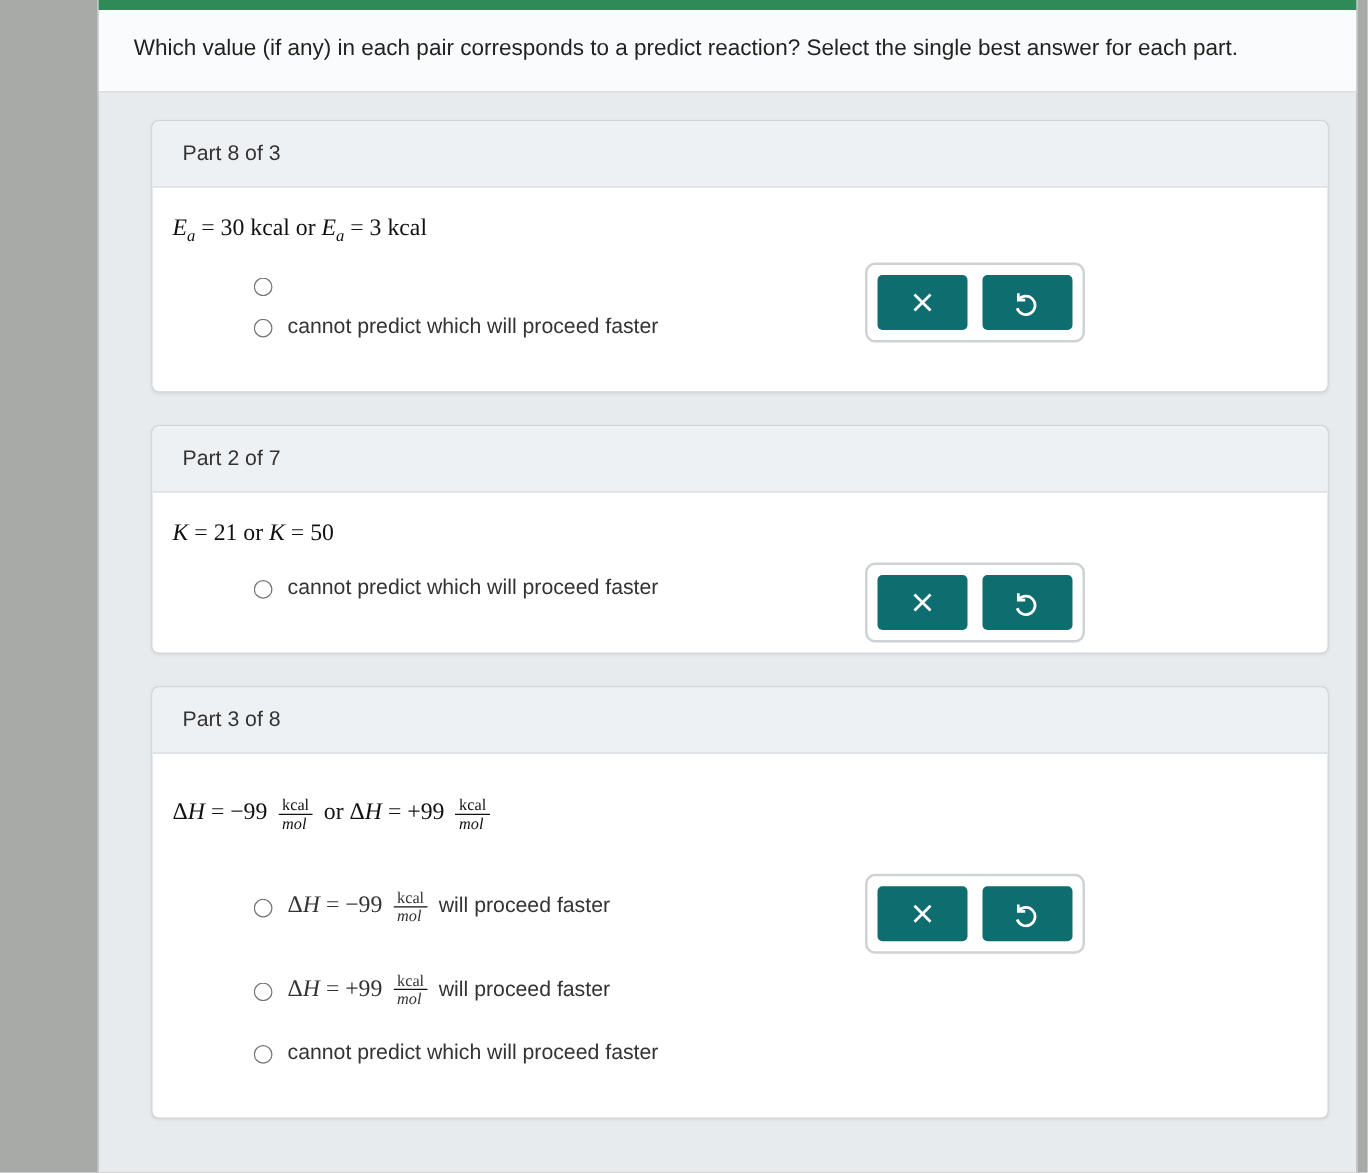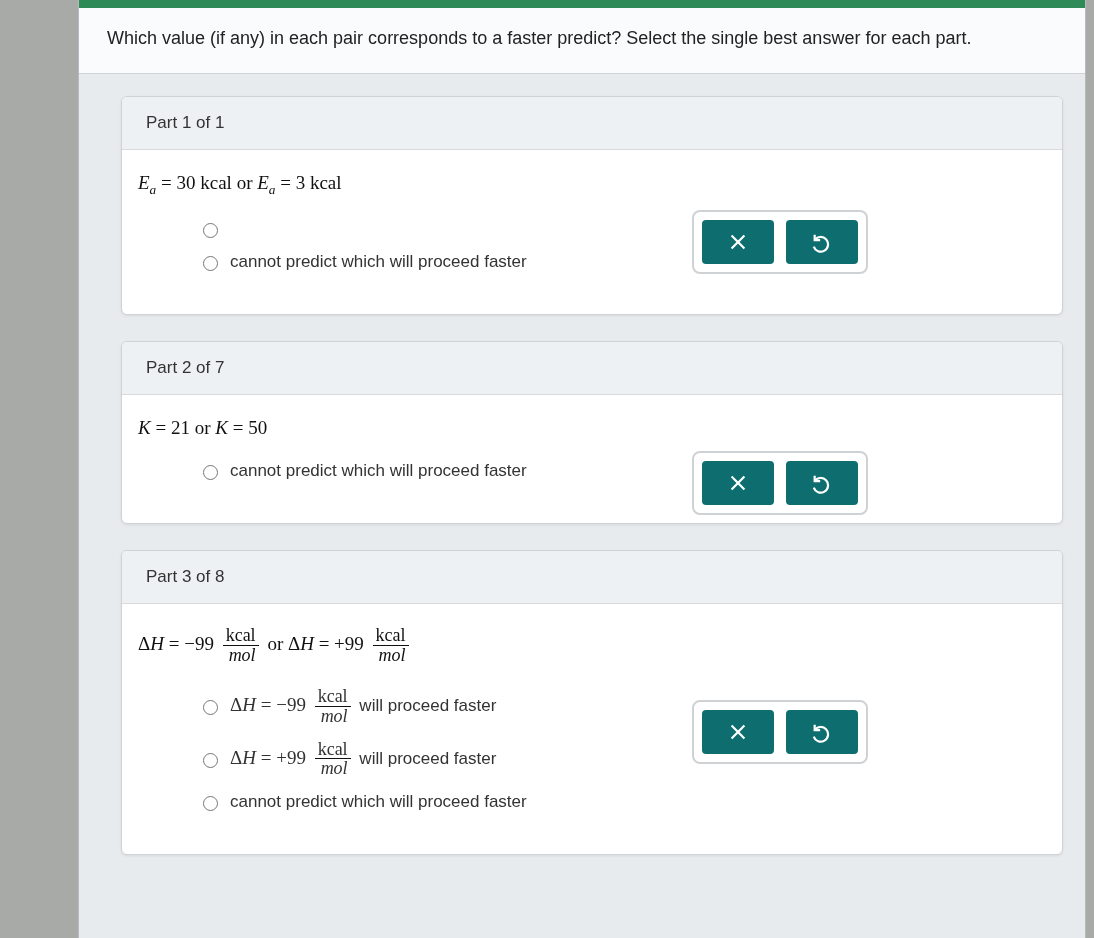--- a/index.html
+++ b/index.html
@@ -96,39 +96,39 @@
     color: #fff;
     display: flex;
     align-items: center;
     justify-content: center;
     cursor: pointer;
   }
   .action-btn svg { width: 22px; height: 22px; stroke: #fff; fill: none; stroke-width: 2.4; }
   .frac {
     display: inline-block;
     vertical-align: middle;
-    text-align: right;
+    text-align: left;
     font-family: "Times New Roman", serif;
-    font-size: 18px;
+    font-size: 13px;
     line-height: 1.05;
-    margin: 0 4px;
+    margin: 12px 4px;
   }
   .frac .num { display:block; border-bottom:1.2px solid #111; padding:0 3px;}
   .frac .den { display:block; padding:0 3px;font-style:italic;}
   .serif { font-family: "Times New Roman", serif; font-size: 19px;}
 </style>
 </head>
 <body>
 
 <div class="outer">
   <div class="topbar"></div>
-  <div class="instruction">Which value (if any) in each pair corresponds to a faster predict? Select the single best answer for each part.</div>
+  <div class="instruction">Which value (if any) in each pair corresponds to a predict reaction? Select the single best answer for each part.</div>
 
   <div class="part-card">
-    <div class="part-header">Part 1 of 1</div>
+    <div class="part-header">Part 8 of 3</div>
     <div class="part-body">
       <div class="statement"><span class="mi">E</span><sub>a</sub> = 30 kcal or <span class="mi">E</span><sub>a</sub> = 3 kcal</div>
       <div class="choices">
         <label class="choice-row">
           <input type="radio" name="p1" style="">
         </label>
         <label class="choice-row">
           <input type="radio" name="p1" style="">
           <span class="choice-label">cannot predict which will proceed faster</span>
         </label>

